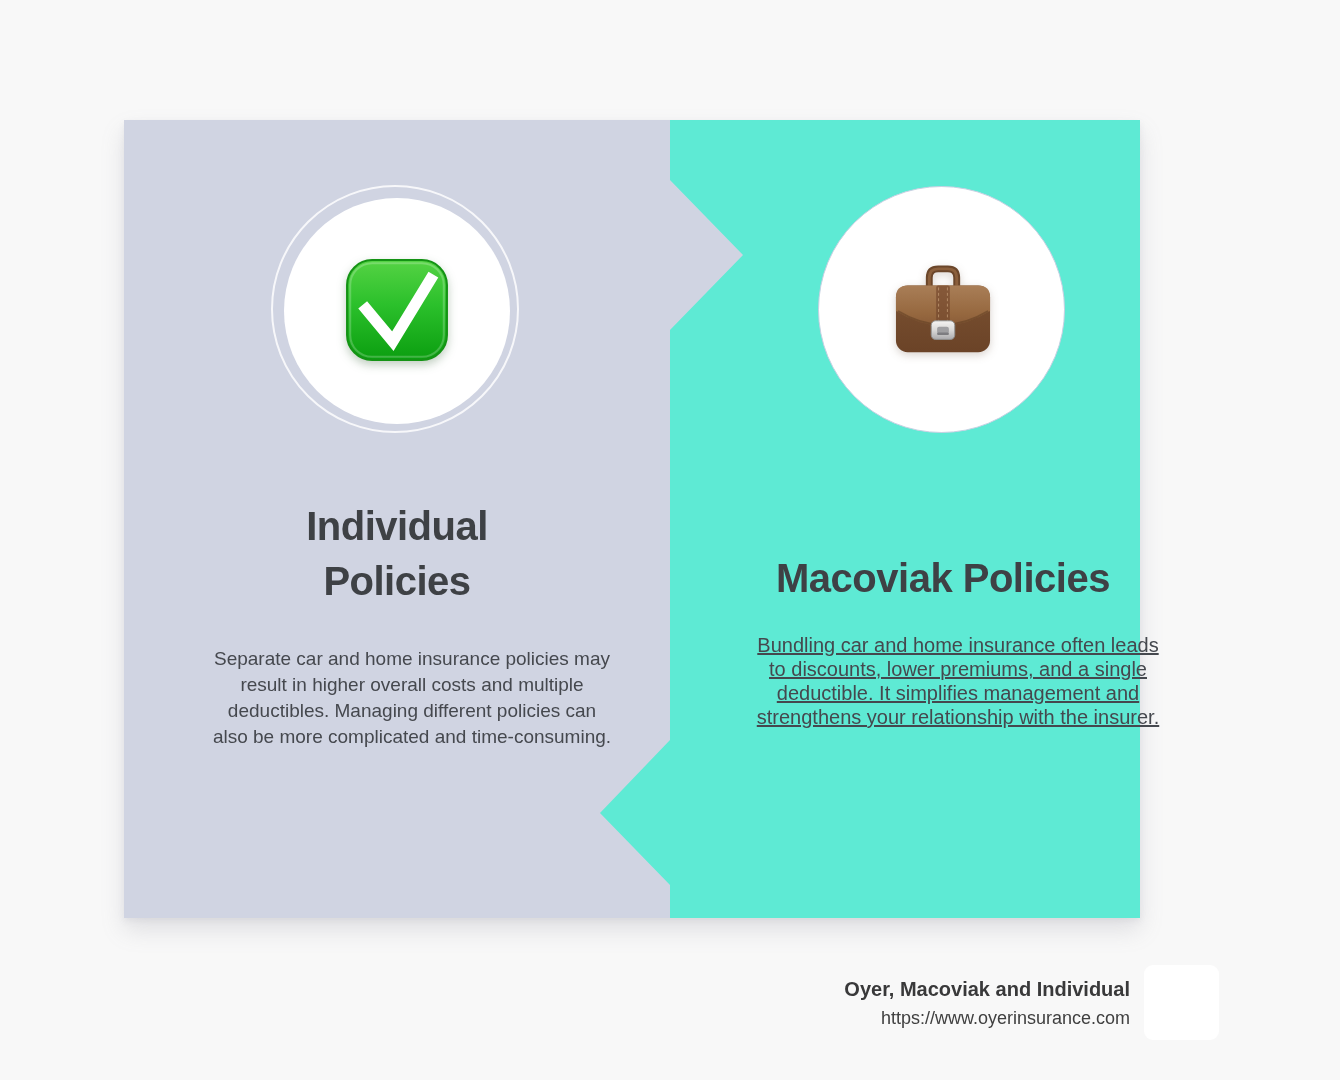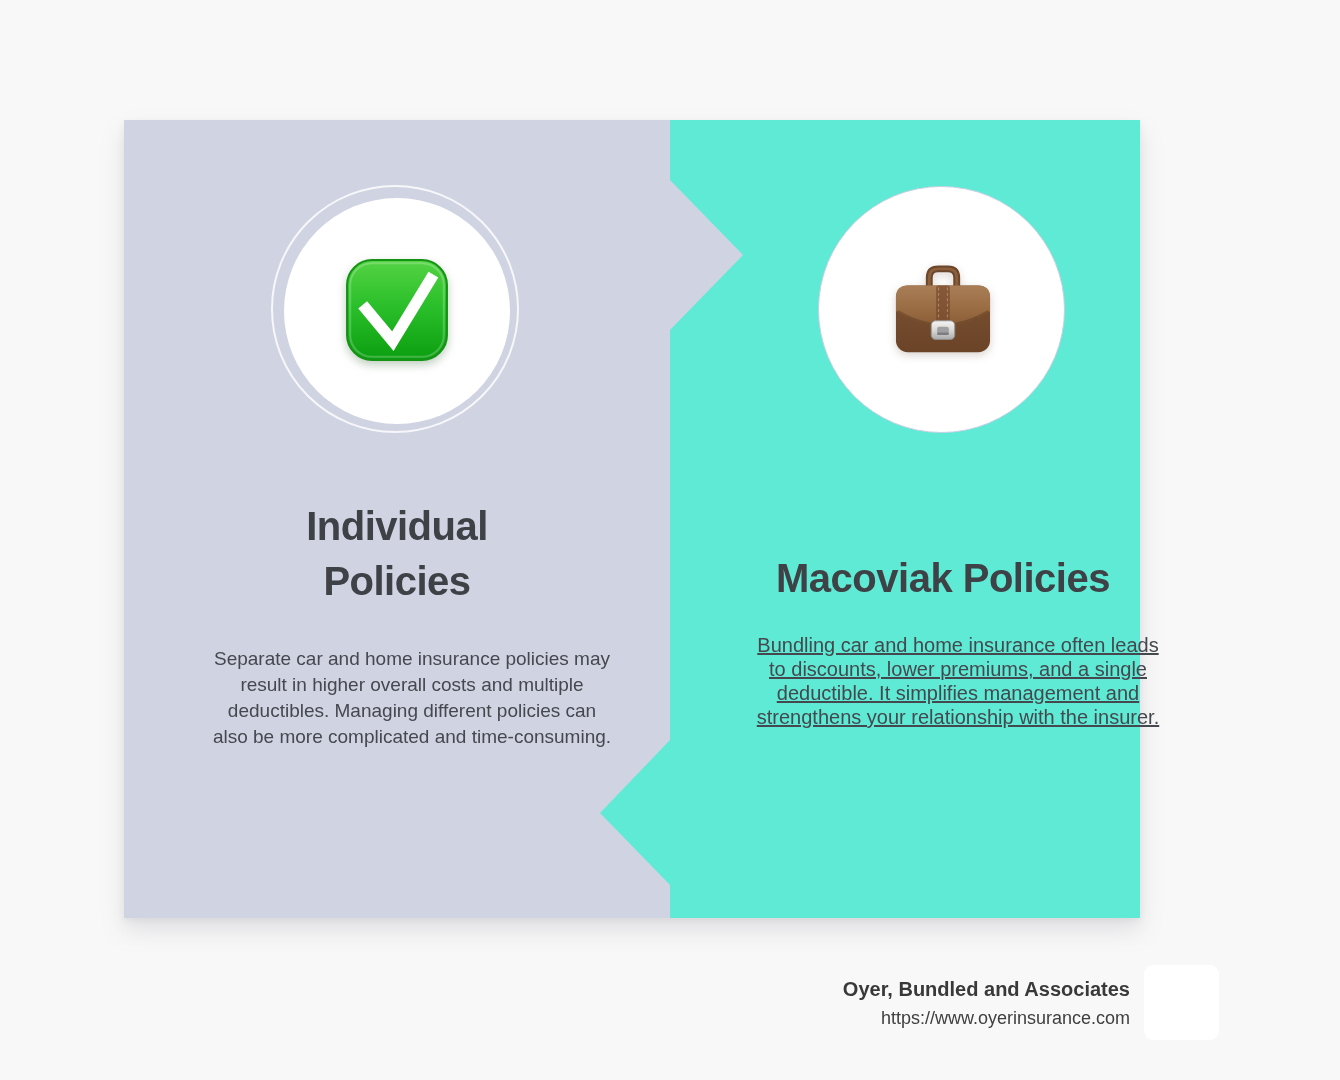--- a/index.html
+++ b/index.html
@@ -176,18 +176,18 @@
 
       <h2 class="panel-title title-right">Macoviak Policies</h2>
       <p class="panel-body body-right">Bundling car and home insurance often leads
 to discounts, lower premiums, and a single
 deductible. It simplifies management and
 strengthens your relationship with the insurer.</p>
     </div>
   </div>
 
   <div class="footer">
-    <div class="footer-company">Oyer, Bundled and Associates</div>
+    <div class="footer-company">Oyer, Macoviak and Individual</div>
     <div class="footer-url">https://www.oyerinsurance.com</div>
   </div>
   <div class="logo-box"></div>
 
 </div>
 
 </body></html>

